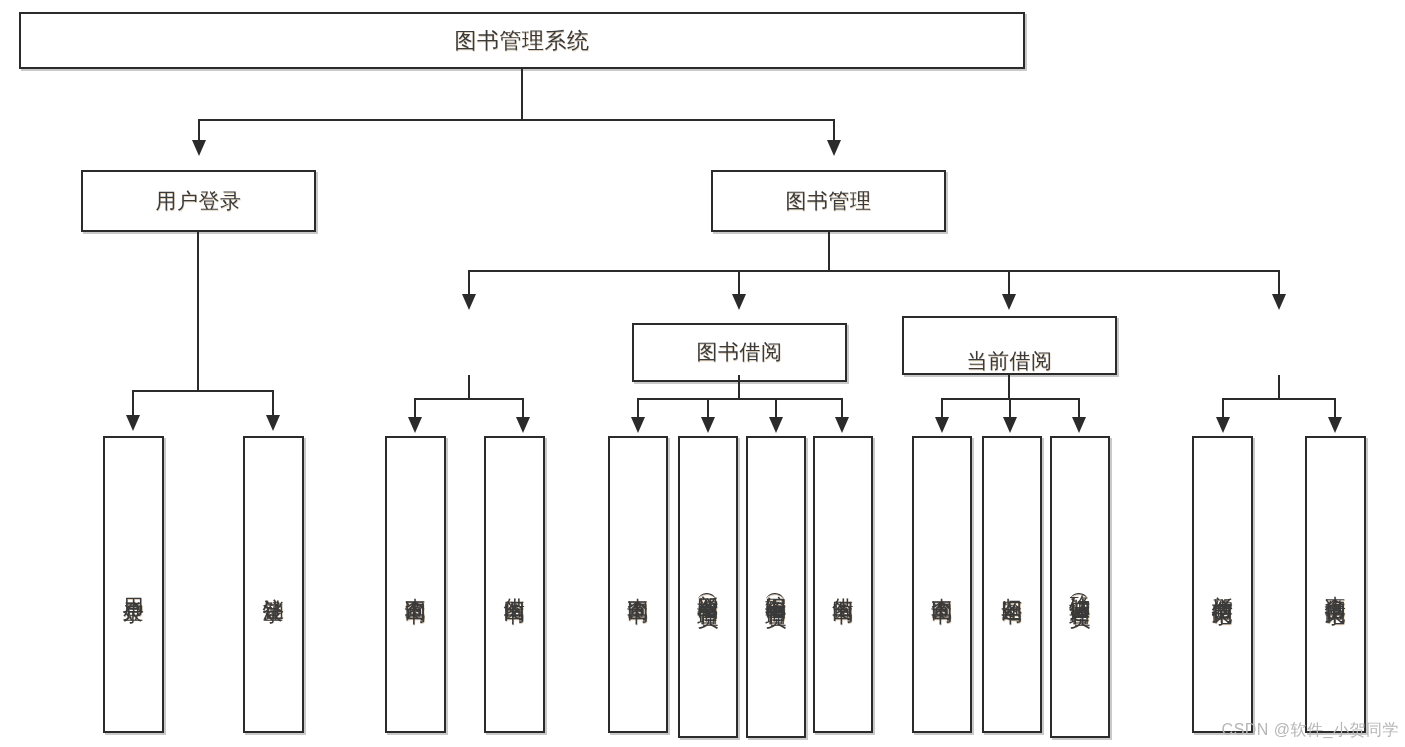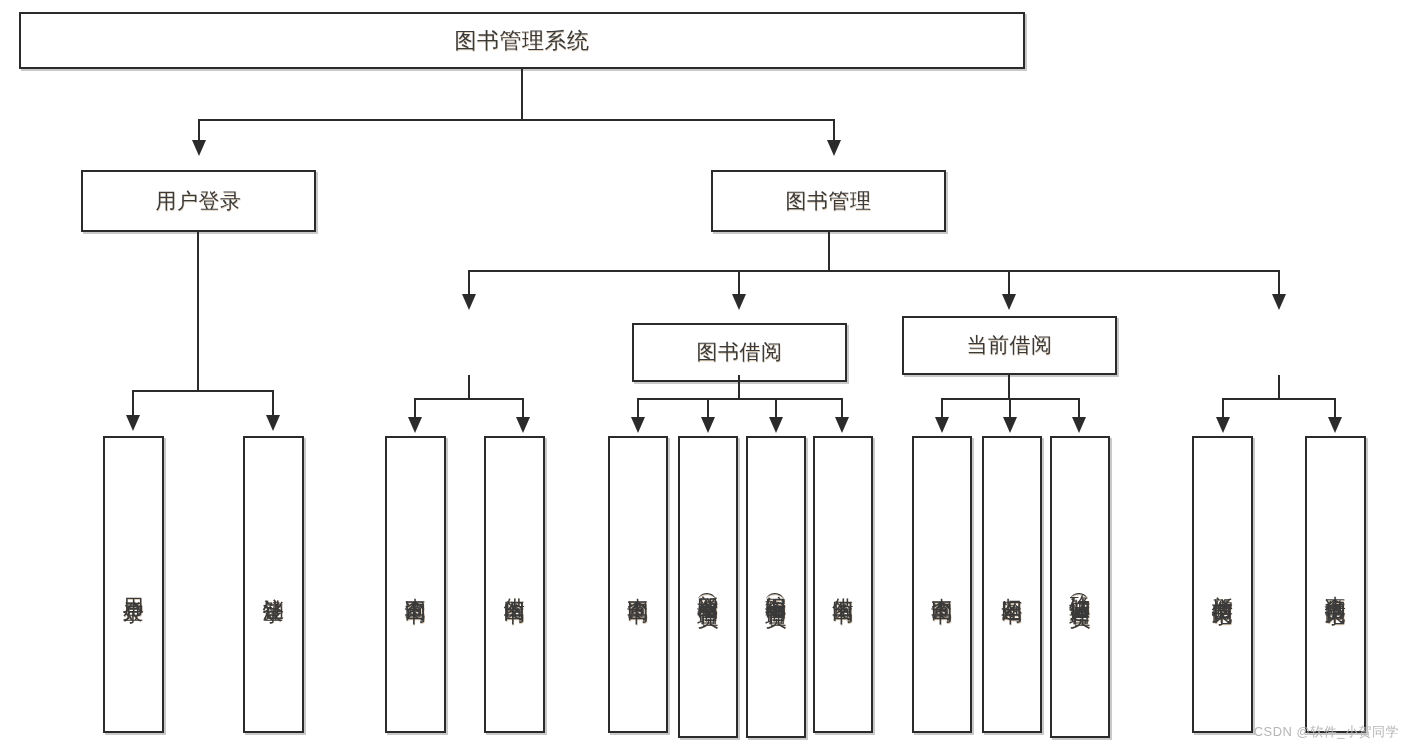--- a/index.html
+++ b/index.html
@@ -78,21 +78,21 @@
     border-left: 7px solid transparent;
     border-right: 7px solid transparent;
     border-top: 16px solid #2b2b2b;
   }
 
   
   #watermark {
     position: absolute;
     right: 6px;
     bottom: 6px;
-    font-size: 13px;
+    font-size: 16px;
     color: #b6b6b6;
     letter-spacing: 0.5px;
     user-select: none;
     white-space: nowrap;
   }
 </style>
 </head>
 <body>
 
 <div id="canvas">
@@ -130,21 +130,21 @@
   <div class="vline" style="left:738px; top:270px; width:2px; height:26px;"></div>
   <div class="arrow" style="left:732px; top:294px;"></div>
   <div class="vline" style="left:1008px; top:270px; width:2px; height:26px;"></div>
   <div class="arrow" style="left:1002px; top:294px;"></div>
   <div class="vline" style="left:1278px; top:270px; width:2px; height:26px;"></div>
   <div class="arrow" style="left:1272px; top:294px;"></div>
 
   <div class="node" style="left:632px; top:316px; width:215px; height:59px;margin-top:7px;">
     <span class="label">图书借阅</span>
   </div>
-  <div class="node" style="left:902px; top:316px; width:215px; height:59px;">
+  <div class="node" style="left:902px; top:316px; width:215px; height:59px;align-items:flex-end;">
     <span class="label">当前借阅</span>
   </div>
 
   <div class="vline" style="left:468px; top:375px; width:2px; height:25px;"></div>
   <div class="hline" style="left:414px; top:398px; width:110px; height:2px;"></div>
   <div class="vline" style="left:414px; top:398px; width:2px; height:21px;"></div>
   <div class="arrow" style="left:408px; top:417px;"></div>
   <div class="vline" style="left:522px; top:398px; width:2px; height:21px;"></div>
   <div class="arrow" style="left:516px; top:417px;"></div>
 

